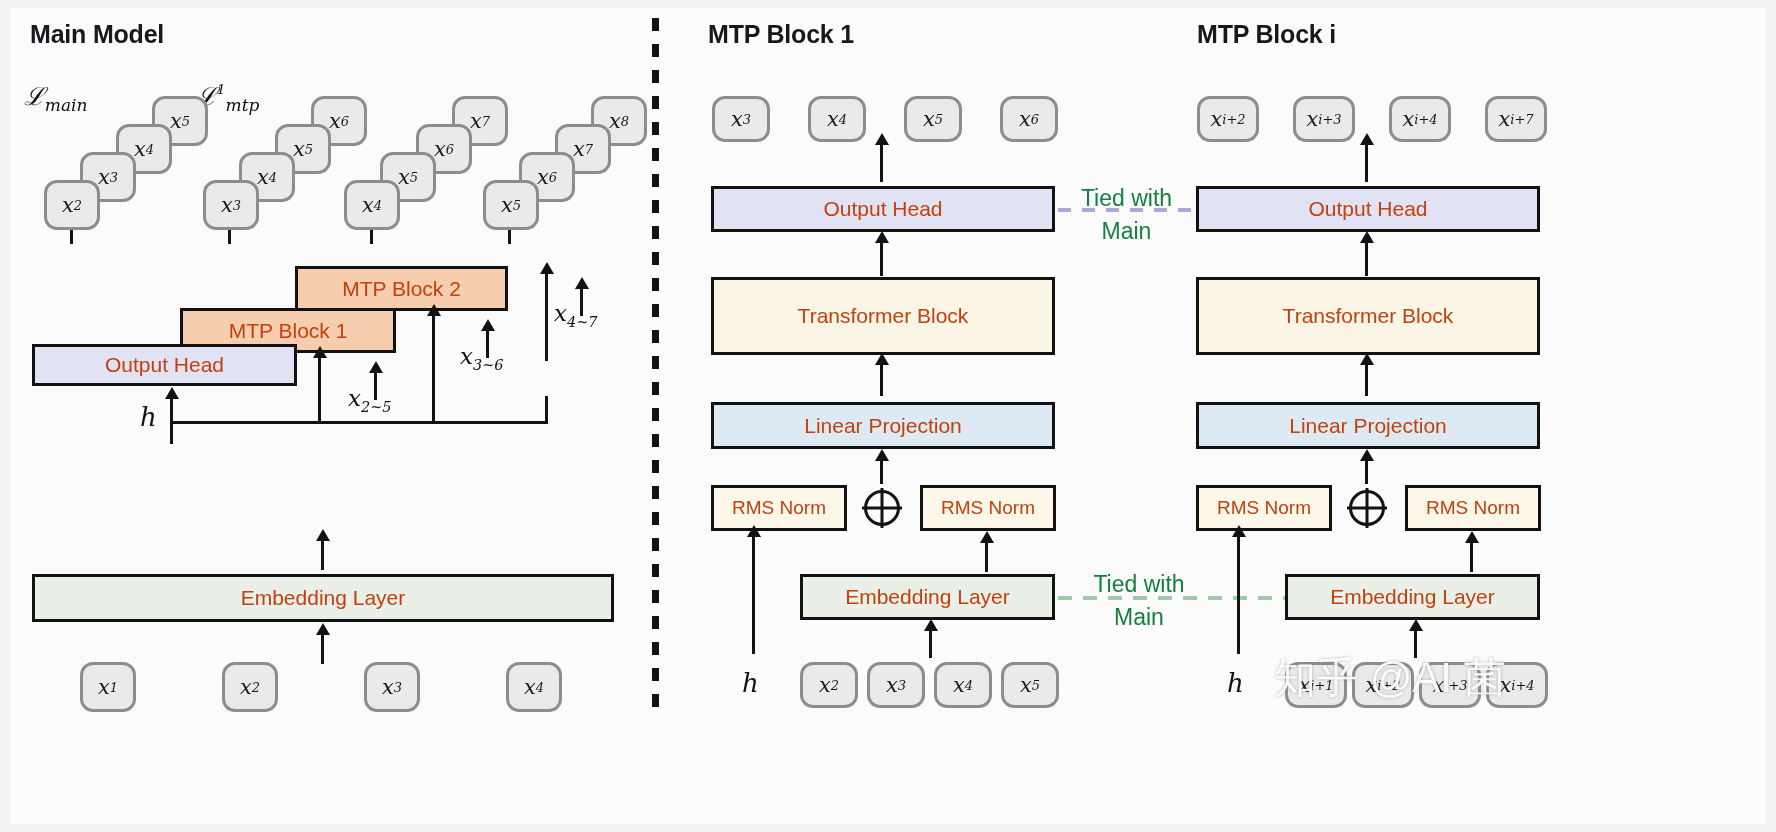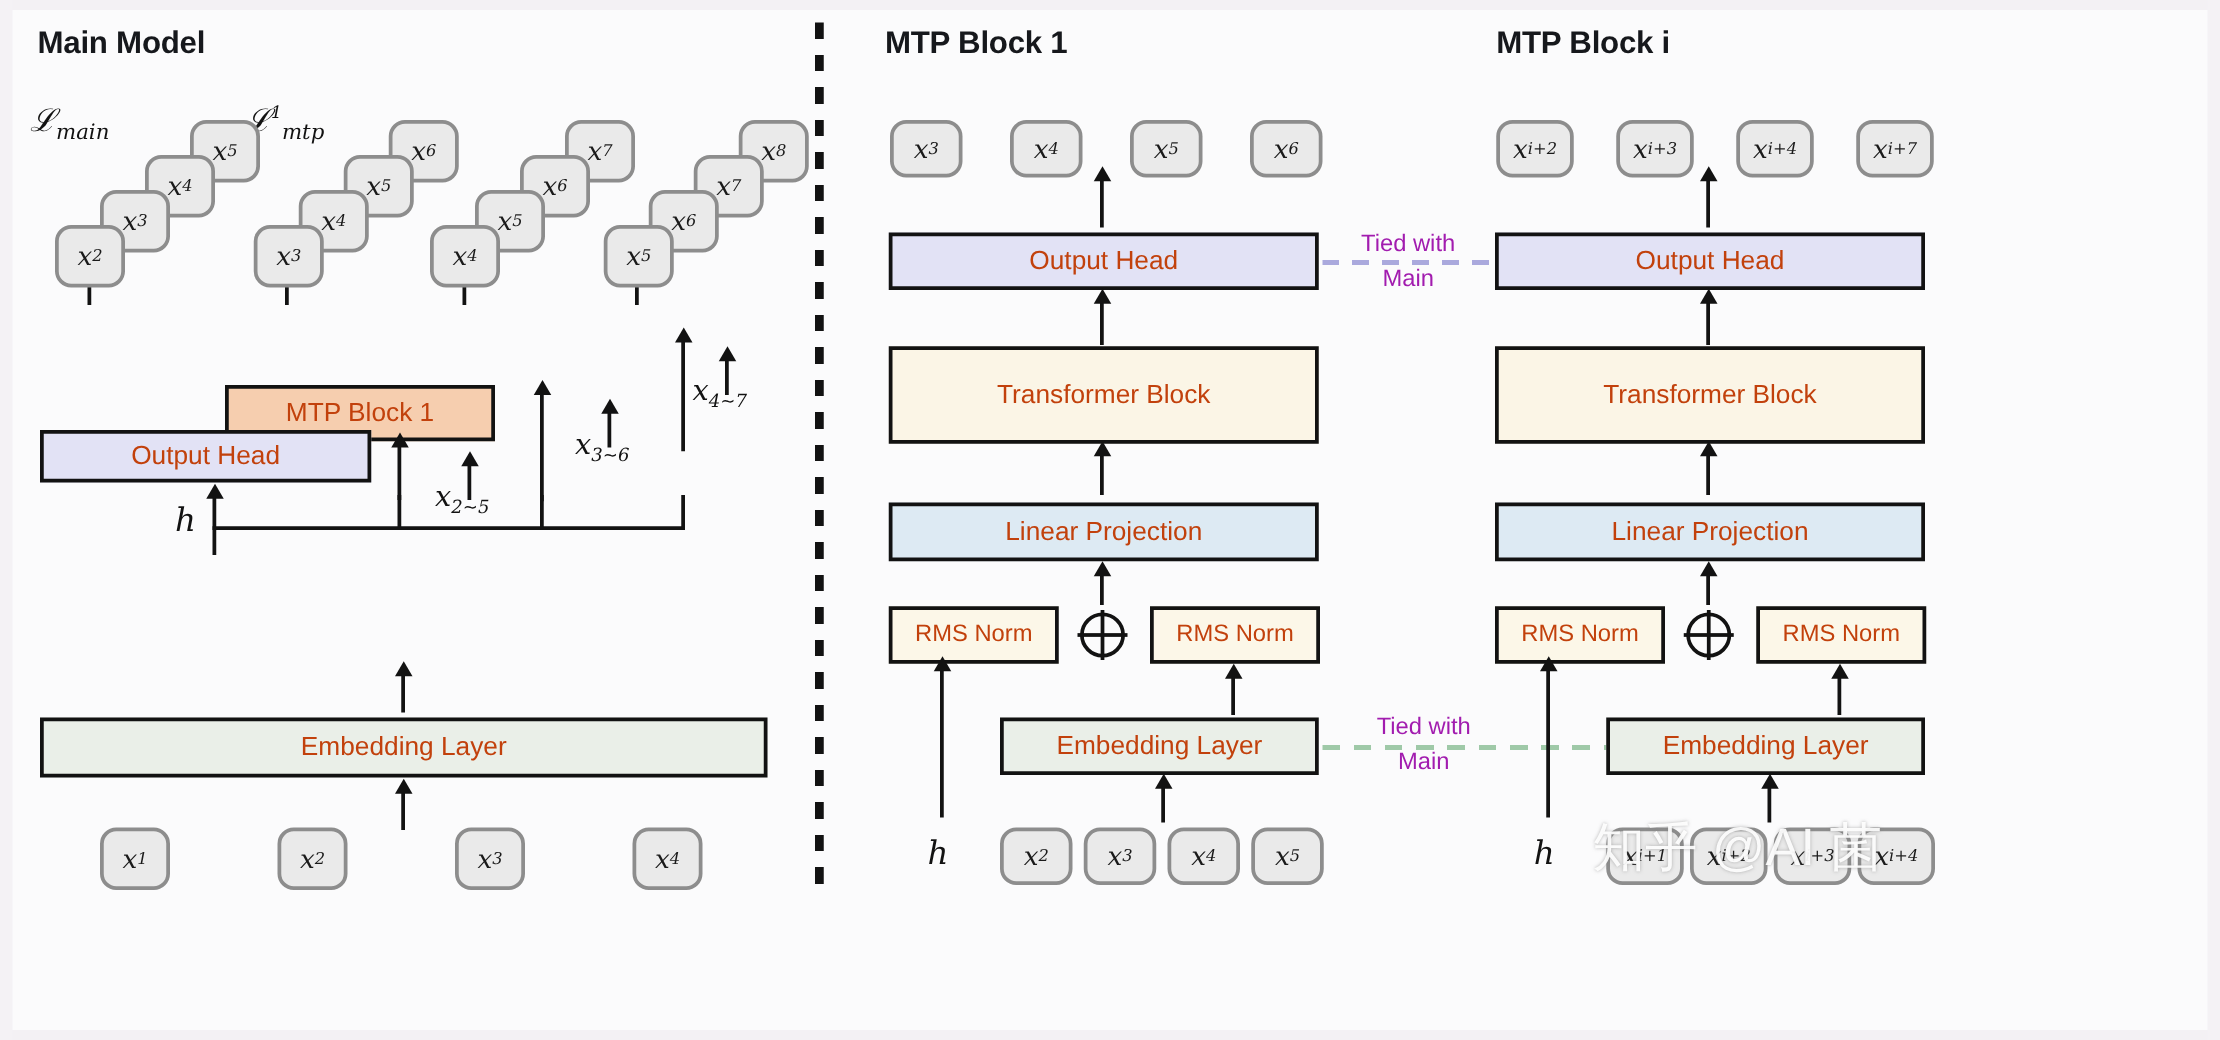--- a/index.html
+++ b/index.html
@@ -95,22 +95,22 @@
   }
   .hline { position: absolute; height: 3px; background: #121212; }
   .vline { position: absolute; width: 3px; background: #121212; }
 
   .hdash { position: absolute; height: 4px; }
   .dash-purple { background-image: repeating-linear-gradient(to right, #aaa9dd 0 13px, rgba(0,0,0,0) 13px 24px); }
   .dash-green  { background-image: repeating-linear-gradient(to right, #9fc9a8 0 14px, rgba(0,0,0,0) 14px 25px); }
 
   .tie-label {
     position: absolute;
-    font-size: 19px;
-    color: #a21caf;
+    font-size: 23px;
+    color: #15803d;
     text-align: center;
     line-height: 1.45;
     white-space: nowrap;
   }
 
   .mathlabel {
     position: absolute;
     font-family: "DejaVu Serif", serif;
     font-style: italic;
     font-size: 23px;
@@ -203,20 +203,21 @@
       <div class="token" style="left: 555px; top: 124px; width: 56px; height: 50px; z-index: 8;">x<span class="sub">7</span></div>
       <div class="token" style="left: 591px; top: 96px; width: 56px; height: 50px; z-index: 7;">x<span class="sub">8</span></div>
     </div>
 
   <div class="arrow-up" style="left:70px; top:196px; height:48px;"></div>
   <div class="arrow-up" style="left:228px; top:196px; height:48px;"></div>
   <div class="arrow-up" style="left:370px; top:196px; height:48px;"></div>
   <div class="arrow-up" style="left:508px; top:196px; height:48px;"></div>
 
 
+  <div class="box fill-orange" style="left:295px; top:266px; width:213px; height:45px;">MTP Block 2</div>
 
   <div class="box fill-orange" style="left:180px; top:308px; width:216px; height:45px;">MTP Block 1</div>
 
   <div class="box fill-purple" style="left:32px; top:344px; width:265px; height:42px;">Output Head</div>
 
   <div class="arrow-up" style="left:318px; top:355px; height:45px;"></div>
   <div class="arrow-up" style="left:374px; top:370px; height:30px;"></div>
   <div class="mathlabel" style="left:348px; top:385px;">
     <span>x</span><span class="sub">2~5</span>
   </div>

